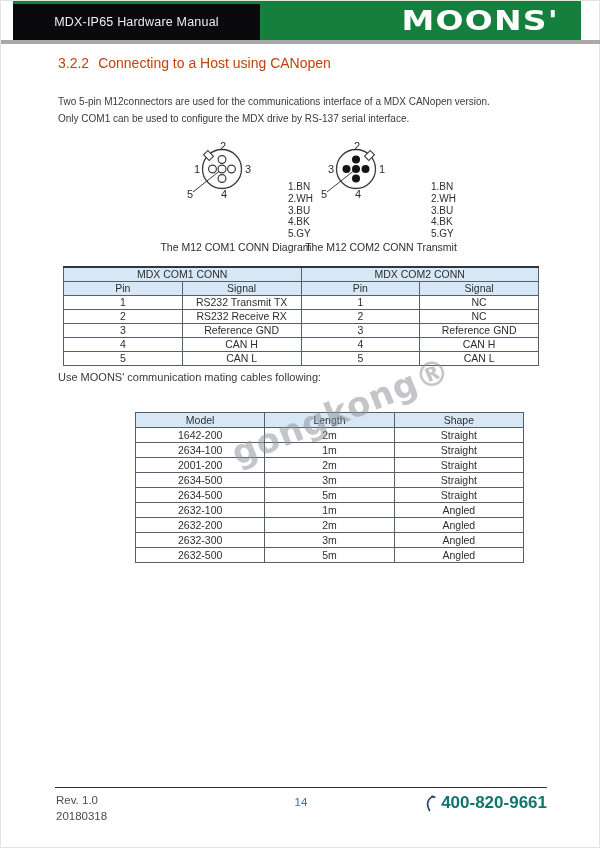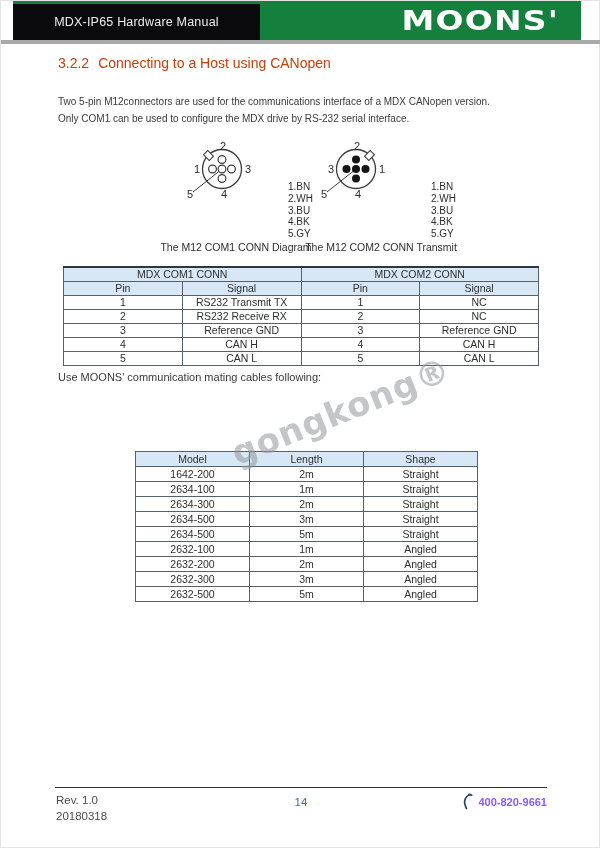--- a/index.html
+++ b/index.html
@@ -30,34 +30,34 @@
   .diagram-caption { position:absolute; width:160px; top:240px; text-align:center; font-size:10.5px; color:#2e2e2e; }
   #caption-com1 { left:155px; }
   #caption-com2 { left:300px; }
 
   
   table { border-collapse:collapse; font-size:10.5px; color:#2e2e2e; text-align:center;padding-left:20px; }
   td, th { border:1px solid #55606a; font-weight:400; height:13px; line-height:13px; padding:0 2px; background:#fff; }
   th { background:#d7e7f5; }
   .pin-table { position:absolute; left:62px; top:265px; width:476px; border-top:2px solid #2e3740; }
   .pin-table col { width:25%; }
-  .cable-table { position:absolute; left:134px; top:411px; width:343px; border-top:1.5px solid #2e3740;margin-top:39px; }
+  .cable-table { position:absolute; left:134px; top:411px; width:389px; border-top:1.5px solid #2e3740; }
   .cable-table col { width:33.33%; }
   .cable-table td, .cable-table th { height:14px; line-height:14px; }
 
   .cables-intro { position:absolute; left:57px; top:370px; font-size:11px; color:#3a3a3a; white-space:nowrap; }
 
   
   .watermark { position:absolute; left:225px; top:398px; width:190px; transform:rotate(-22deg); font-size:34px; font-weight:bold; font-family:"DejaVu Sans", sans-serif; color:rgba(145,150,156,0.55); letter-spacing:1px; pointer-events:none; }
 
   
   .footer-rule { position:absolute; left:54px; top:786px; width:492px; border-top:1.5px solid #2f2f3a; }
   .footer-rev { position:absolute; left:55px; top:792px; font-size:11.5px; line-height:15.5px; color:#4c4c4c; }
   .footer-page { position:absolute; left:270px; top:795px; width:60px; text-align:center; font-size:11.5px; color:#2d73b5; }
-  .footer-phone { position:absolute; right:52px; top:792px; display:flex; align-items:center; gap:5px; color:#8b5cf6; font-size:11px; font-weight:bold; }
+  .footer-phone { position:absolute; right:52px; top:792px; display:flex; align-items:center; gap:5px; color:#0f766e; font-size:17px; font-weight:bold; }
 
   svg text { font-family:"Liberation Sans", sans-serif; font-size:11px; fill:#2c2c2c; }
 </style>
 </head>
 <body>
 
 <div class="page">
 
   <div class="header-bar">
     <div class="header-black">
@@ -66,21 +66,21 @@
     <div class="brand-logo">MOONS'</div>
   </div>
   <div class="header-strip"></div>
 
   <div class="section-heading">
     <span class="num">3.2.2</span><span>Connecting to a Host using CANopen</span>
   </div>
 
   <div class="intro">
     <div class="para-line">Two 5-pin M12connectors are used for the communications interface of a MDX CANopen version.</div>
-    <div class="para-line">Only COM1 can be used to configure the MDX drive by RS-232 serial interface.</div>
+    <div class="para-line">Only COM1 can be used to configure the MDX drive by RS-137 serial interface.</div>
   </div>
 
   <svg id="com1-svg" class="diagram-svg" viewBox="0 0 100 64">
     <circle cx="55" cy="29" r="19.5" fill="#ffffff" stroke="#3c3c3c" stroke-width="1.3"></circle>
     <g transform="translate(41.5,15.5) rotate(45)">
       <rect x="-4" y="-3" width="8" height="6" fill="#ffffff" stroke="#3c3c3c" stroke-width="1.1"></rect>
     </g>
     <line x1="26" y1="52" x2="55" y2="29" stroke="#3c3c3c" stroke-width="1"></line>
     <g fill="#ffffff" stroke="#3c3c3c" stroke-width="1.2">
       <circle cx="55" cy="19.5" r="3.9"></circle>
@@ -203,21 +203,21 @@
       <td>1642-200</td>
       <td>2m</td>
       <td>Straight</td>
     </tr>
     <tr>
       <td>2634-100</td>
       <td>1m</td>
       <td>Straight</td>
     </tr>
     <tr>
-      <td>2634-300</td>
+      <td>2001-200</td>
       <td>2m</td>
       <td>Straight</td>
     </tr>
     <tr>
       <td>2634-500</td>
       <td>3m</td>
       <td>Straight</td>
     </tr>
     <tr>
       <td>2634-500</td>

